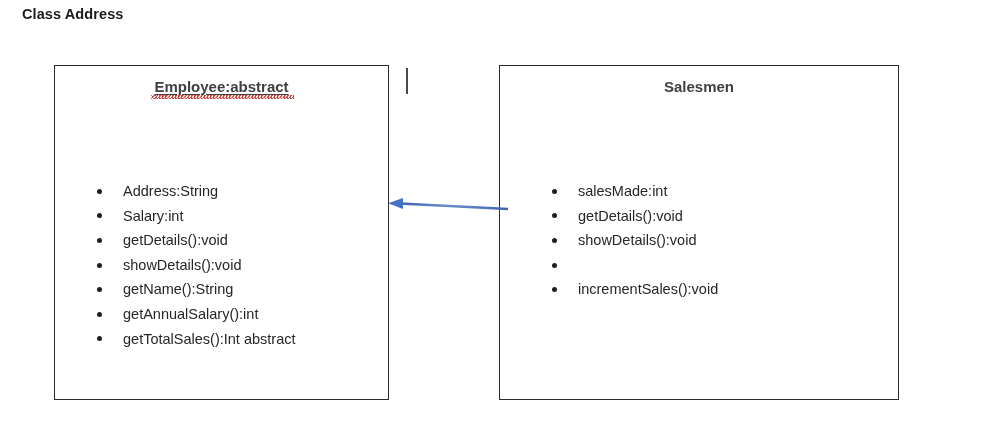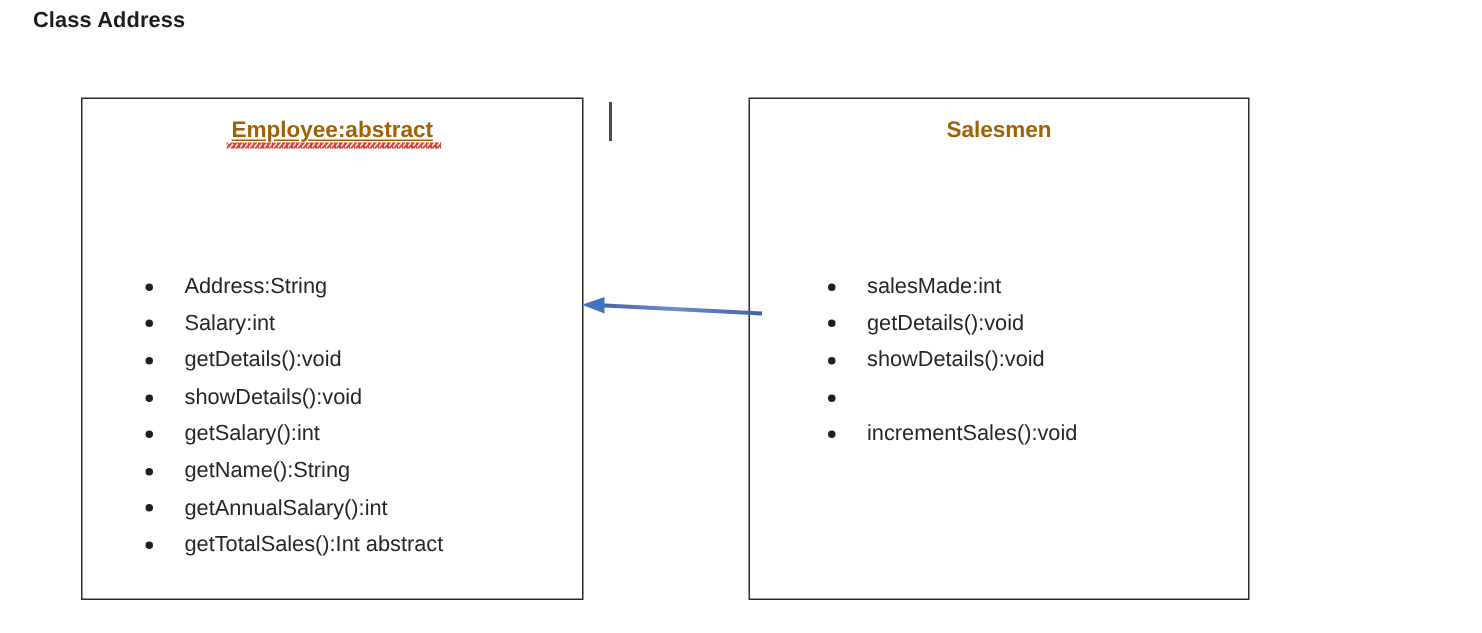--- a/index.html
+++ b/index.html
@@ -43,32 +43,32 @@
   }
   #class-box-employee {
     left: 54px;
     top: 65px;
     width: 335px;
     height: 335px;
   }
   #class-box-salesmen {
     left: 499px;
     top: 65px;
-    width: 334px;
+    width: 400px;
     height: 335px;
   }
 
   .class-title {
     position: absolute;
     left: 0;
     right: 0;
     text-align: center;
     font-size: 15px;
     font-weight: bold;
-    color: #a16207;
+    color: #404040;
     white-space: nowrap;
   }
   #class-box-employee .class-title {
     top: 12px;
     text-decoration: underline;
     text-underline-offset: 2px;
   }
   #class-box-salesmen .class-title {
     top: 12px;
   }
@@ -166,24 +166,20 @@
         <span class="member-bullet"></span>
         <span>Salary:int</span>
       </li>
       <li class="member-item">
         <span class="member-bullet"></span>
         <span>getDetails():void</span>
       </li>
       <li class="member-item">
         <span class="member-bullet"></span>
         <span>showDetails():void</span>
-      </li>
-      <li class="member-item">
-        <span class="member-bullet"></span>
-        <span>getSalary():int</span>
       </li>
       <li class="member-item">
         <span class="member-bullet"></span>
         <span>getName():String</span>
       </li>
       <li class="member-item">
         <span class="member-bullet"></span>
         <span>getAnnualSalary():int</span>
       </li>
       <li class="member-item">

